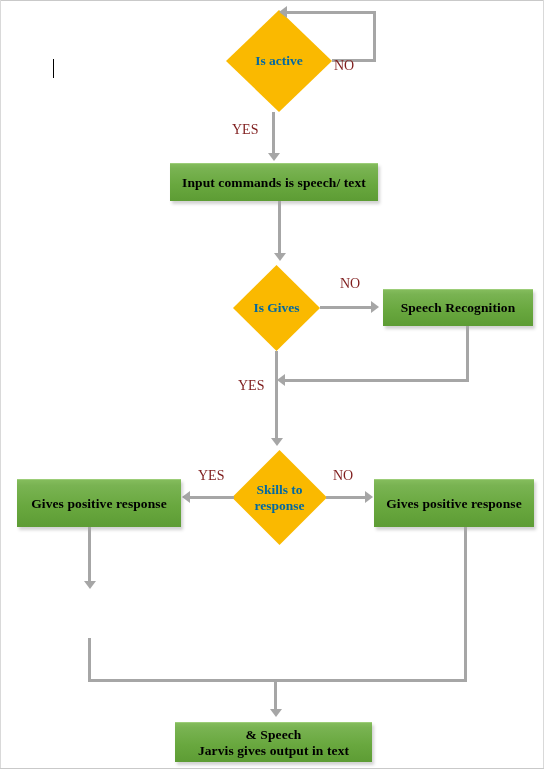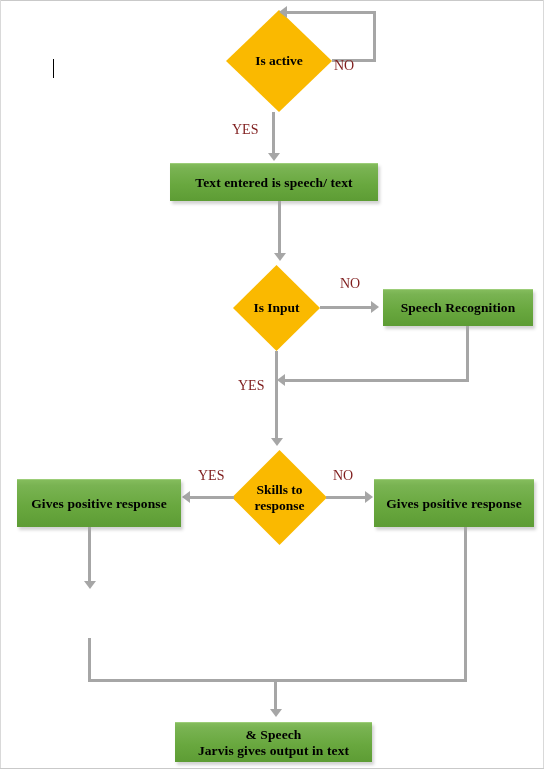--- a/index.html
+++ b/index.html
@@ -68,21 +68,21 @@
     clip-path: polygon(50% 0, 100% 50%, 50% 100%, 0 50%);
   }
   .diamond-label {
     position: absolute;
     left: 0; top: 0;
     width: 100%; height: 100%;
     display: flex;
     align-items: center;
     justify-content: center;
     text-align: center;
-    color: #000000;
+    color: #0369a1;
     font-weight: bold;
     font-size: 13.5px;
     line-height: 1.18;
     z-index: 2;
   }
 
   
   .line-v {
     position: absolute;
     width: 3px;
@@ -142,29 +142,29 @@
   <div class="line-v" style="left:373px; top:11px; height:51px;"></div>
   <div class="line-h" style="left:287px; top:11px; width:89px;"></div>
   <div class="arrow arrow-left" style="left:279px; top:6px;"></div>
   <div class="edge-label" style="left:334px; top:58px;">NO</div>
 
   <div class="line-v" style="left:272px; top:112px; height:43px;"></div>
   <div class="arrow arrow-down" style="left:268px; top:153px;"></div>
   <div class="edge-label" style="left:232px; top:122px;">YES</div>
 
   <div class="node-box" style="left:170px; top:163px; width:208px; height:38px;">
-    <span>Text entered is speech/ text</span>
+    <span>Input commands is speech/ text</span>
   </div>
 
   <div class="line-v" style="left:278px; top:201px; height:54px;"></div>
   <div class="arrow arrow-down" style="left:274px; top:253px;"></div>
 
   <div class="diamond-wrap" style="left:233px; top:265px; width:87px; height:86px;">
     <div class="diamond-shape"></div>
-    <div class="diamond-label">Is Input</div>
+    <div class="diamond-label">Is Gives</div>
   </div>
 
   <div class="line-h" style="left:320px; top:306px; width:52px;"></div>
   <div class="arrow arrow-right" style="left:371px; top:301px;"></div>
   <div class="edge-label" style="left:340px; top:276px;">NO</div>
 
   <div class="node-box" style="left:383px; top:289px; width:150px; height:37px;">
     <span>Speech Recognition</span>
   </div>
 

